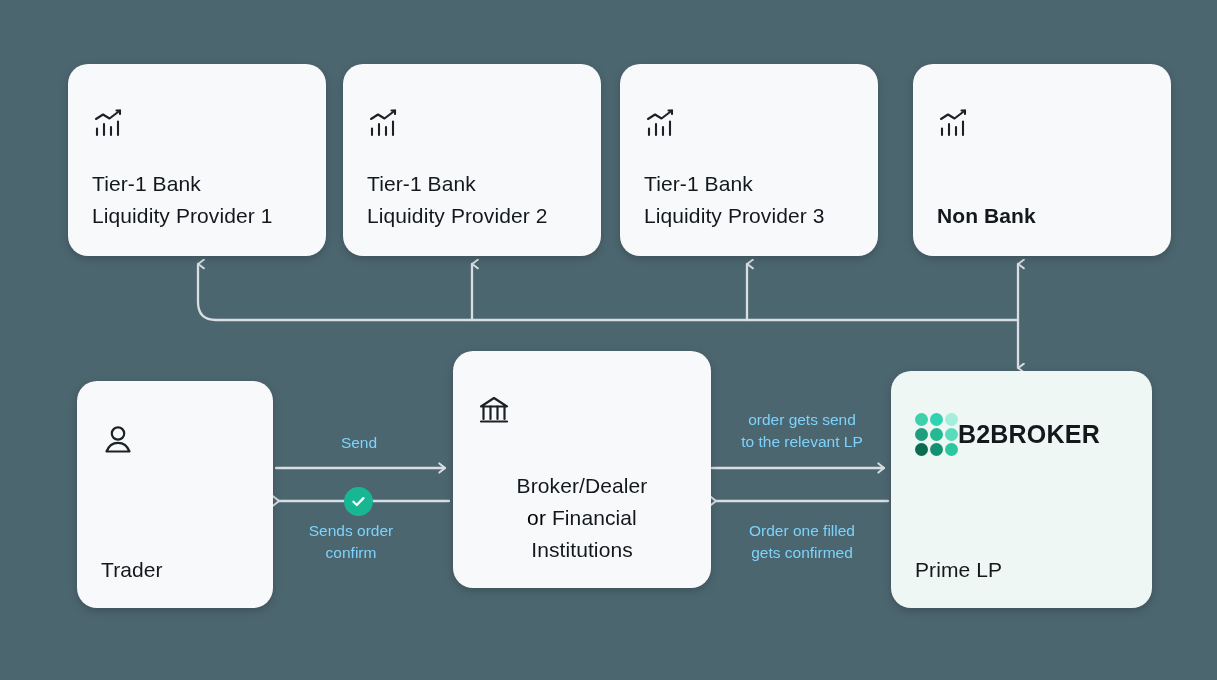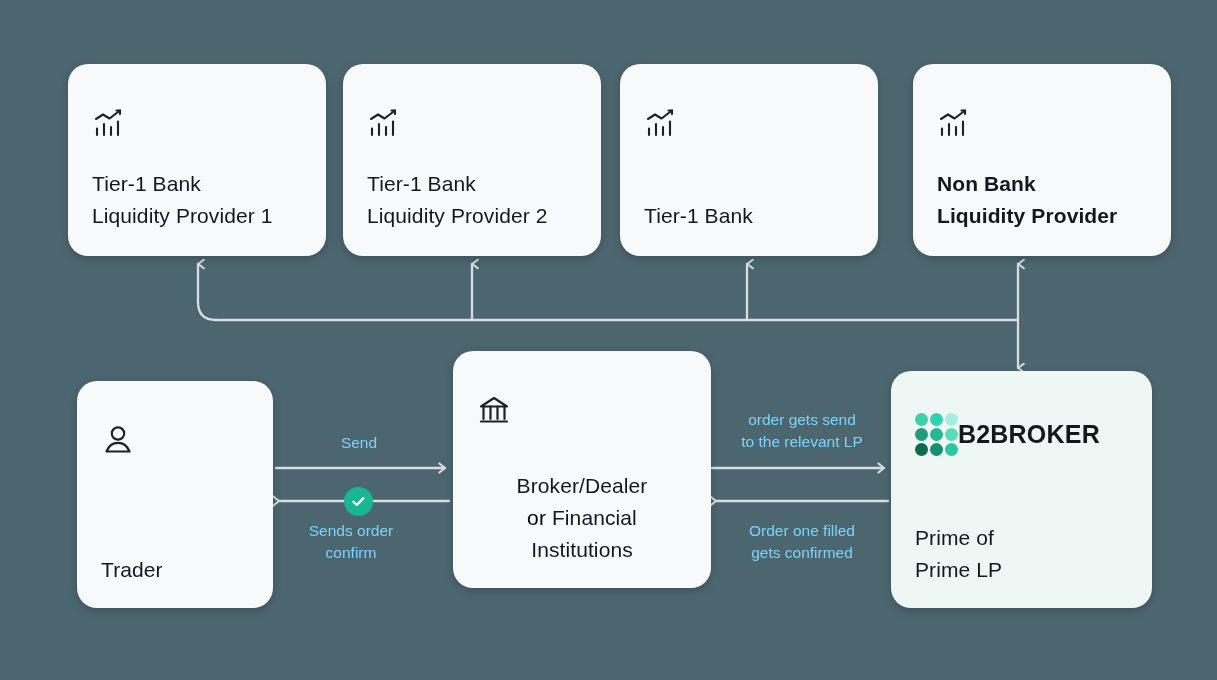--- a/index.html
+++ b/index.html
@@ -152,34 +152,34 @@
   <div class="card lp-card" id="lp3">
     <span class="card-icon">
       <svg viewBox="0 0 34 34" fill="none" stroke="currentColor" stroke-width="2.1" stroke-linecap="round" stroke-linejoin="round">
         <path d="M4 13 L11 8.5 L17.5 12.5 L28 4.5"></path>
         <path d="M24.5 4.5 H28 V8"></path>
         <path d="M5 29 V22.5 M12 29 V18 M19 29 V21 M26 29 V15.5"></path>
       </svg>
     </span>
     <div class="card-title">
       <div>Tier-1 Bank</div>
+      <div>Liquidity Provider 3</div>
     </div>
   </div>
 
   <div class="card lp-card" id="lp4">
     <span class="card-icon">
       <svg viewBox="0 0 34 34" fill="none" stroke="currentColor" stroke-width="2.1" stroke-linecap="round" stroke-linejoin="round">
         <path d="M4 13 L11 8.5 L17.5 12.5 L28 4.5"></path>
         <path d="M24.5 4.5 H28 V8"></path>
         <path d="M5 29 V22.5 M12 29 V18 M19 29 V21 M26 29 V15.5"></path>
       </svg>
     </span>
     <div class="card-title">
       <div>Non Bank</div>
-      <div>Liquidity Provider</div>
     </div>
   </div>
 
   <div class="card" id="trader-card">
     <span class="card-icon">
       <svg viewBox="0 0 34 34" fill="none" stroke="currentColor" stroke-width="2.2" stroke-linecap="round" stroke-linejoin="round">
         <circle cx="17" cy="10.5" r="6.2"></circle>
         <path d="M5.5 28.5 C7.8 22.4 11.9 19.8 17 19.8 C22.1 19.8 26.2 22.4 28.5 28.5 Z"></path>
       </svg>
     </span>
@@ -215,21 +215,20 @@
           <i style="background: rgb(31, 158, 125);"></i>
           <i style="background: rgb(38, 184, 145);"></i>
           <i style="background: rgb(89, 220, 187);"></i>
           <i style="background: rgb(13, 107, 81);"></i>
           <i style="background: rgb(20, 145, 114);"></i>
           <i style="background: rgb(43, 199, 159);"></i>
         </span>
       <span class="brand-name">B2BROKER</span>
     </div>
     <div class="card-title">
-      <div>Prime of</div>
       <div>Prime LP</div>
     </div>
   </div>
 
   <div class="edge-label" id="lbl-send">Send</div>
   <div class="edge-label" id="lbl-send-confirm">Sends order
 confirm</div>
   <div class="edge-label" id="lbl-order-send">order gets send
 to the relevant LP</div>
   <div class="edge-label" id="lbl-order-filled">Order one filled

